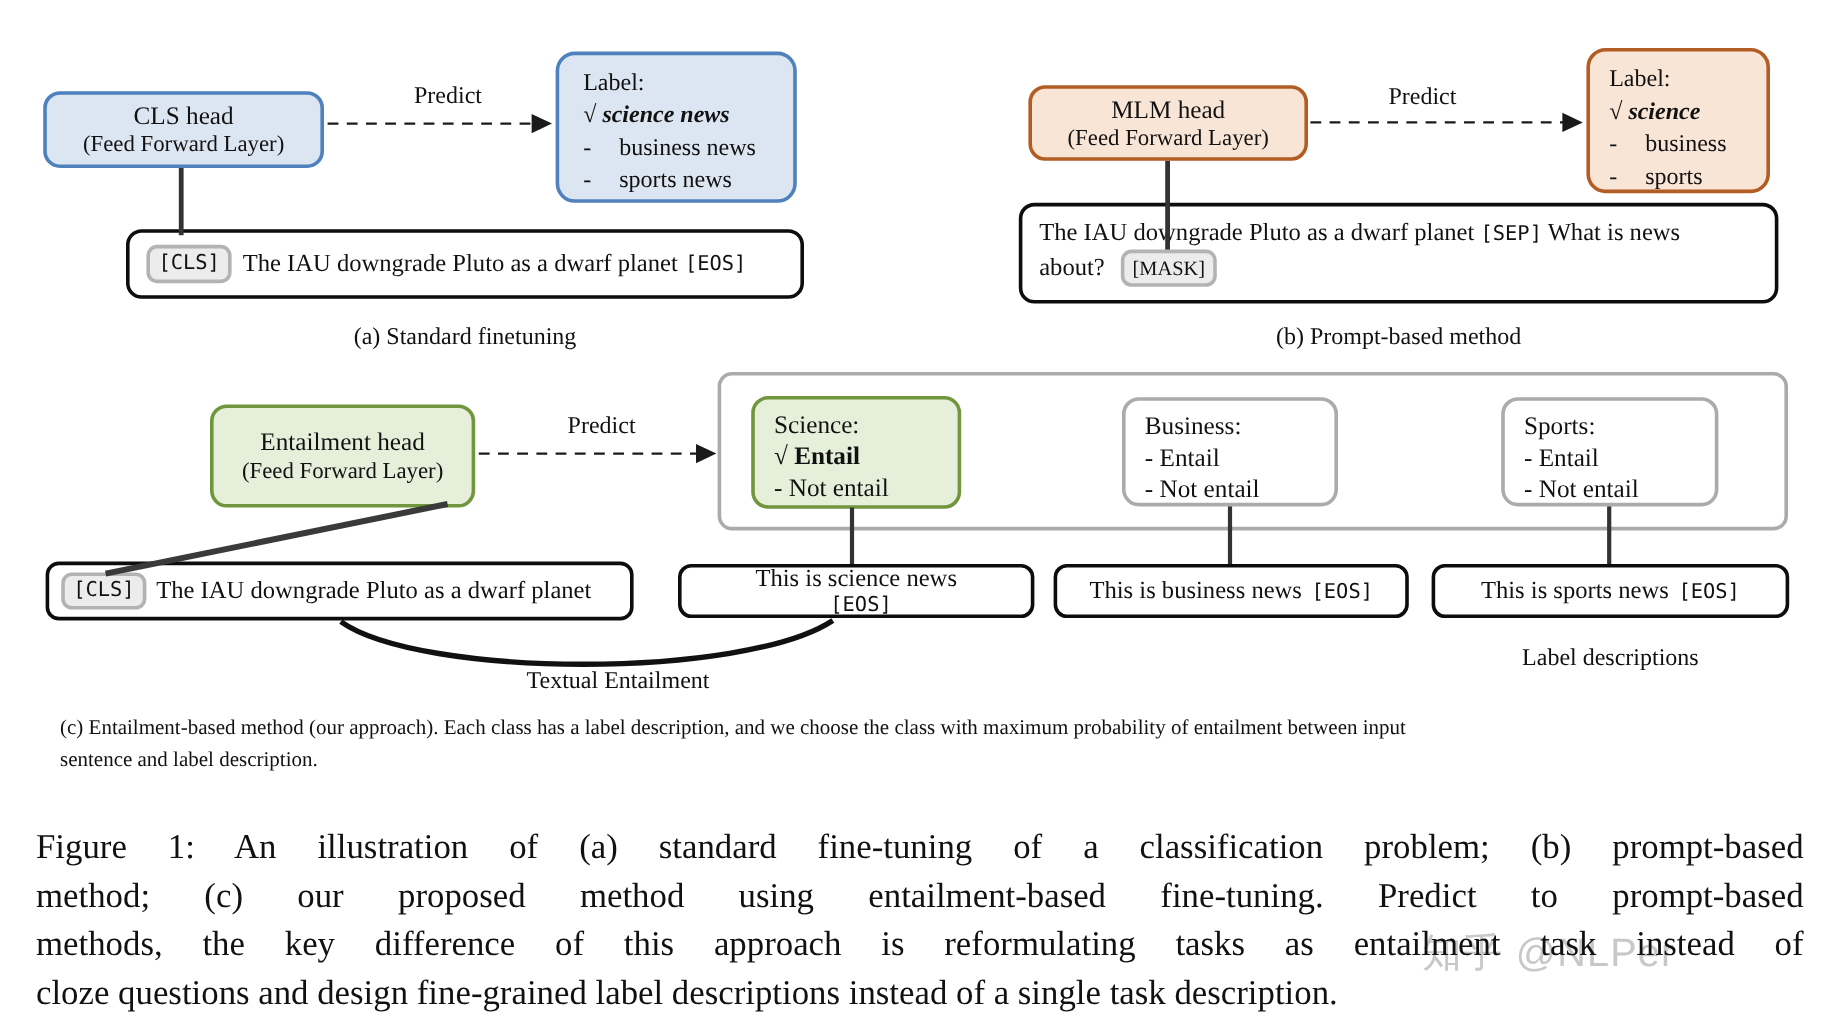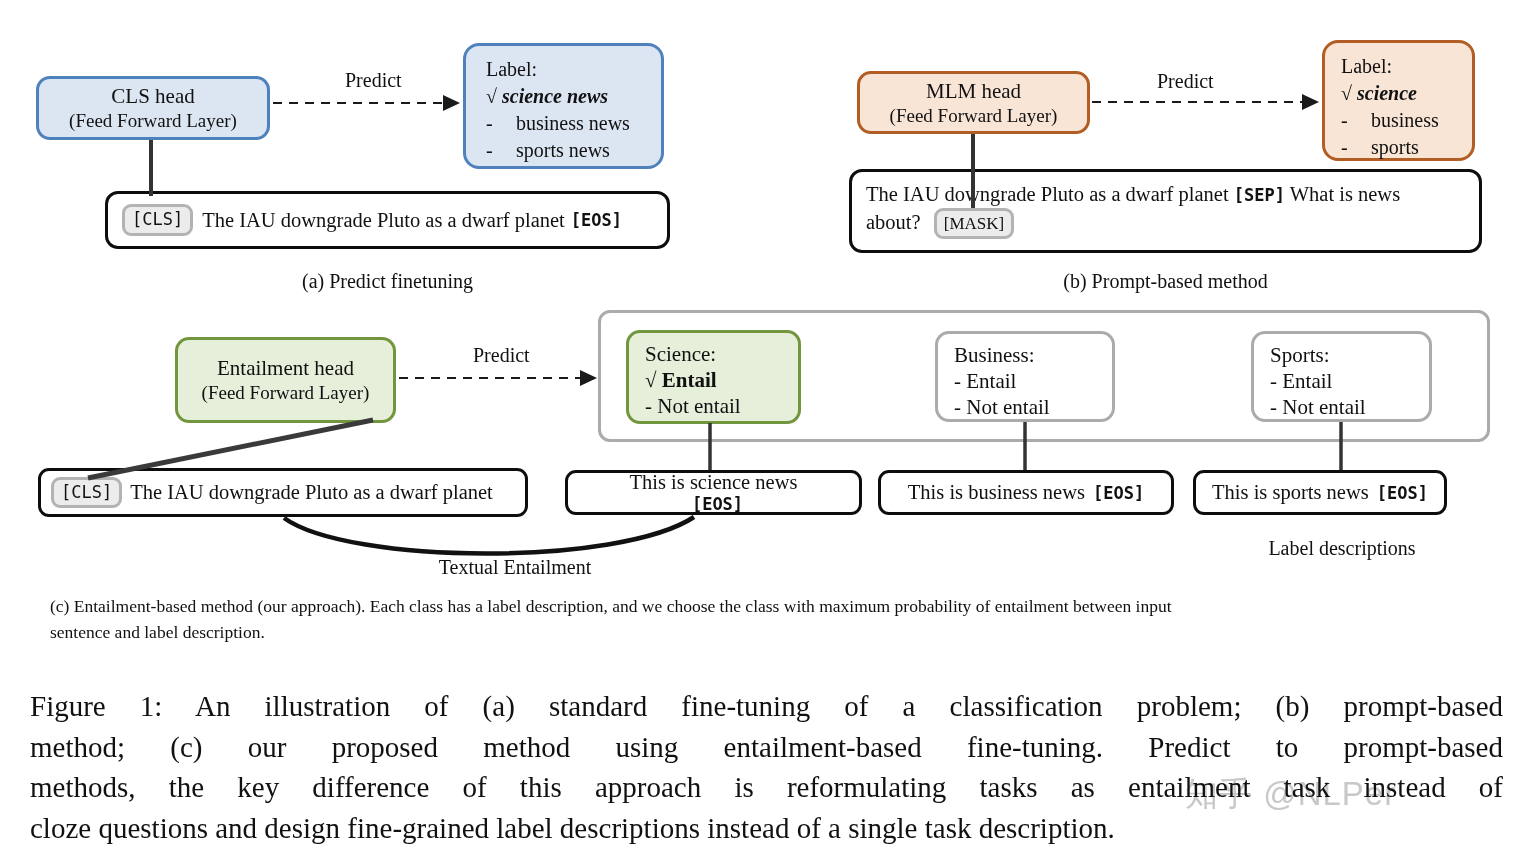--- a/index.html
+++ b/index.html
@@ -18,21 +18,21 @@
   .head-sub{font-size:19px;}
 
   .label-box{border-radius:16px;padding:10px 0 10px 20px;font-size:20px;line-height:27px;}
   .label-box .sel{font-weight:bold;font-style:italic;}
   .opt-row{display:flex;}
   .opt-row .dash{width:30px;}
 
   
   .sent-box{background:#fff;border:3.5px solid #0d0d0d;border-radius:13px;display:flex;align-items:center;
             font-size:20.5px;}
-  .tok{font-family:"DejaVu Sans Mono","Liberation Mono",monospace;font-size:17px;font-weight:bold;}
+  .tok{font-family:"DejaVu Sans Mono","Liberation Mono",monospace;font-size:17px;}
   .chip{display:inline-block;background:#ececec;border:3px solid #b3b3b3;border-radius:9px;
         padding:3px 7px;font-family:"DejaVu Sans Mono","Liberation Mono",monospace;font-size:17px;line-height:1.15;}
 
   .predict{font-size:20px;}
   .panel-caption{font-size:20px;}
 
   .class-box{border-radius:14px;padding:8px 0 8px 16px;font-size:21px;line-height:26px;}
   .class-box .bold{font-weight:bold;}
 
   .small-caption{font-size:17.5px;line-height:26px;}
@@ -70,21 +70,21 @@
       <span>sports news</span>
     </div>
   </div>
 
   <div class="abs sent-box" style="left:105px;top:191px;width:565px;height:58px;padding:0 14px;">
     <span class="chip">[CLS]</span>
     <span style="margin-left:9px;">The IAU downgrade Pluto as a dwarf planet</span>
     <span class="tok" style="margin-left:6px;">[EOS]</span>
   </div>
 
-  <div class="abs panel-caption" style="left:105px;top:270px;width:565px;text-align:center;">(a) Predict finetuning</div>
+  <div class="abs panel-caption" style="left:105px;top:270px;width:565px;text-align:center;">(a) Standard finetuning</div>
 
   <div class="abs head-box orange" style="left:857px;top:71px;width:233px;height:63px;">
     <div class="head-title">MLM head</div>
     <div class="head-sub">(Feed Forward Layer)</div>
   </div>
 
   <div class="abs predict" style="left:1157px;top:70px;width:120px;">Predict</div>
 
   <div class="abs label-box orange" style="left:1322px;top:40px;width:153px;height:121px;padding-left:16px;">
     <div>Label:</div>
@@ -154,21 +154,21 @@
   <div class="abs sent-box" style="left:565px;top:470px;width:297px;height:45px;border-radius:11px;justify-content:center;flex-direction:column;">
     <span>This is science news</span>
     <span class="tok" style="margin-left:8px;">[EOS]</span>
   </div>
 
   <div class="abs sent-box" style="left:878px;top:470px;width:296px;height:45px;border-radius:11px;justify-content:center;">
     <span>This is business news</span>
     <span class="tok" style="margin-left:8px;">[EOS]</span>
   </div>
 
-  <div class="abs sent-box" style="left:1193px;top:470px;width:254px;height:45px;border-radius:11px;justify-content:center;">
+  <div class="abs sent-box" style="left:1193px;top:470px;width:298px;height:45px;border-radius:11px;justify-content:center;">
     <span>This is sports news</span>
     <span class="tok" style="margin-left:8px;">[EOS]</span>
   </div>
 
   <div class="abs panel-caption" style="left:360px;top:556px;width:310px;text-align:center;">Textual Entailment</div>
 
   <div class="abs panel-caption" style="left:1193px;top:537px;width:298px;text-align:center;">Label descriptions</div>
 
   <div class="abs small-caption" style="left:50px;top:593px;width:1440px;">
     <div>(c) Entailment-based method (our approach). Each class has a label description, and we choose the class with maximum probability of entailment between input</div>

